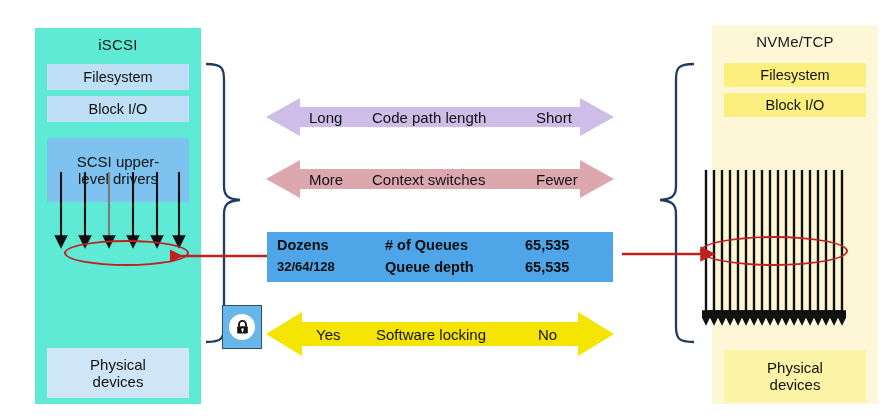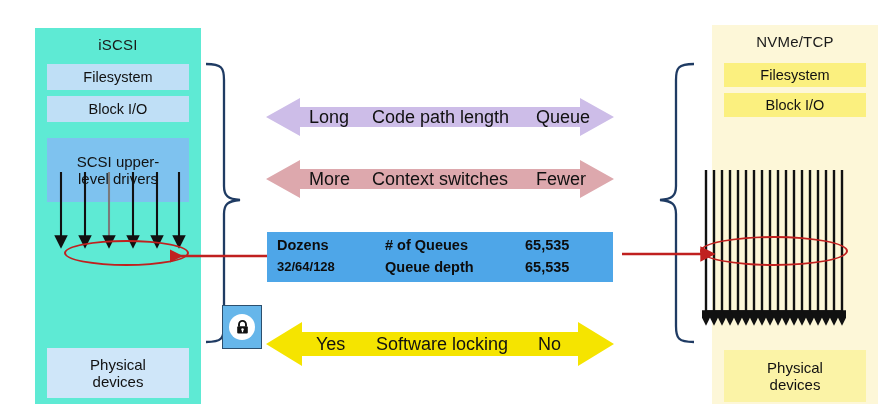--- a/index.html
+++ b/index.html
@@ -45,25 +45,25 @@
   .el-right{left:700px;top:236px;width:148px;height:30px;}
 
   
   .redarrow{position:absolute;}
 
   
   .brace{position:absolute;}
 
   
   .bar{position:absolute;display:flex;align-items:center;}
-  .bar .lbl{position:absolute;font-size:18px;color:#111;white-space:nowrap;}
+  .bar .lbl{position:absolute;font-size:15px;color:#111;white-space:nowrap;}
 
   .bar-code{left:266px;top:96px;width:348px;height:42px;}
   .bar-ctx {left:266px;top:158px;width:348px;height:42px;}
-  .bar-lock{left:266px;top:320px;width:348px;height:48px;}
+  .bar-lock{left:266px;top:310px;width:348px;height:48px;}
 
   .bar svg{position:absolute;left:0;top:0;}
 
   
   .c-left {left:43px;}
   .c-mid  {left:106px;}
   .c-right{left:270px;}
 
   
   .qtable{position:absolute;left:267px;top:232px;width:346px;height:50px;
@@ -209,21 +209,21 @@
       <line x1="2" y1="8" x2="88" y2="8" stroke="#c0201f" stroke-width="2.4" marker-end="url(#ah-red-r)"></line>
     </svg>
   </div>
 
   <div class="bar bar-code">
     <svg width="348" height="42" viewBox="0 0 348 42">
       <path d="M0,21 L34,2 L34,11 L314,11 L314,2 L348,21 L314,40 L314,31 L34,31 L34,40 Z" fill="#cdbde8"></path>
     </svg>
     <span class="lbl c-left">Long</span>
     <span class="lbl c-mid">Code path length</span>
-    <span class="lbl c-right">Queue</span>
+    <span class="lbl c-right">Short</span>
   </div>
 
   <div class="bar bar-ctx">
     <svg width="348" height="42" viewBox="0 0 348 42">
       <path d="M0,21 L34,2 L34,11 L314,11 L314,2 L348,21 L314,40 L314,31 L34,31 L34,40 Z" fill="#dda8ad"></path>
     </svg>
     <span class="lbl c-left">More</span>
     <span class="lbl c-mid">Context switches</span>
     <span class="lbl c-right">Fewer</span>
   </div>

